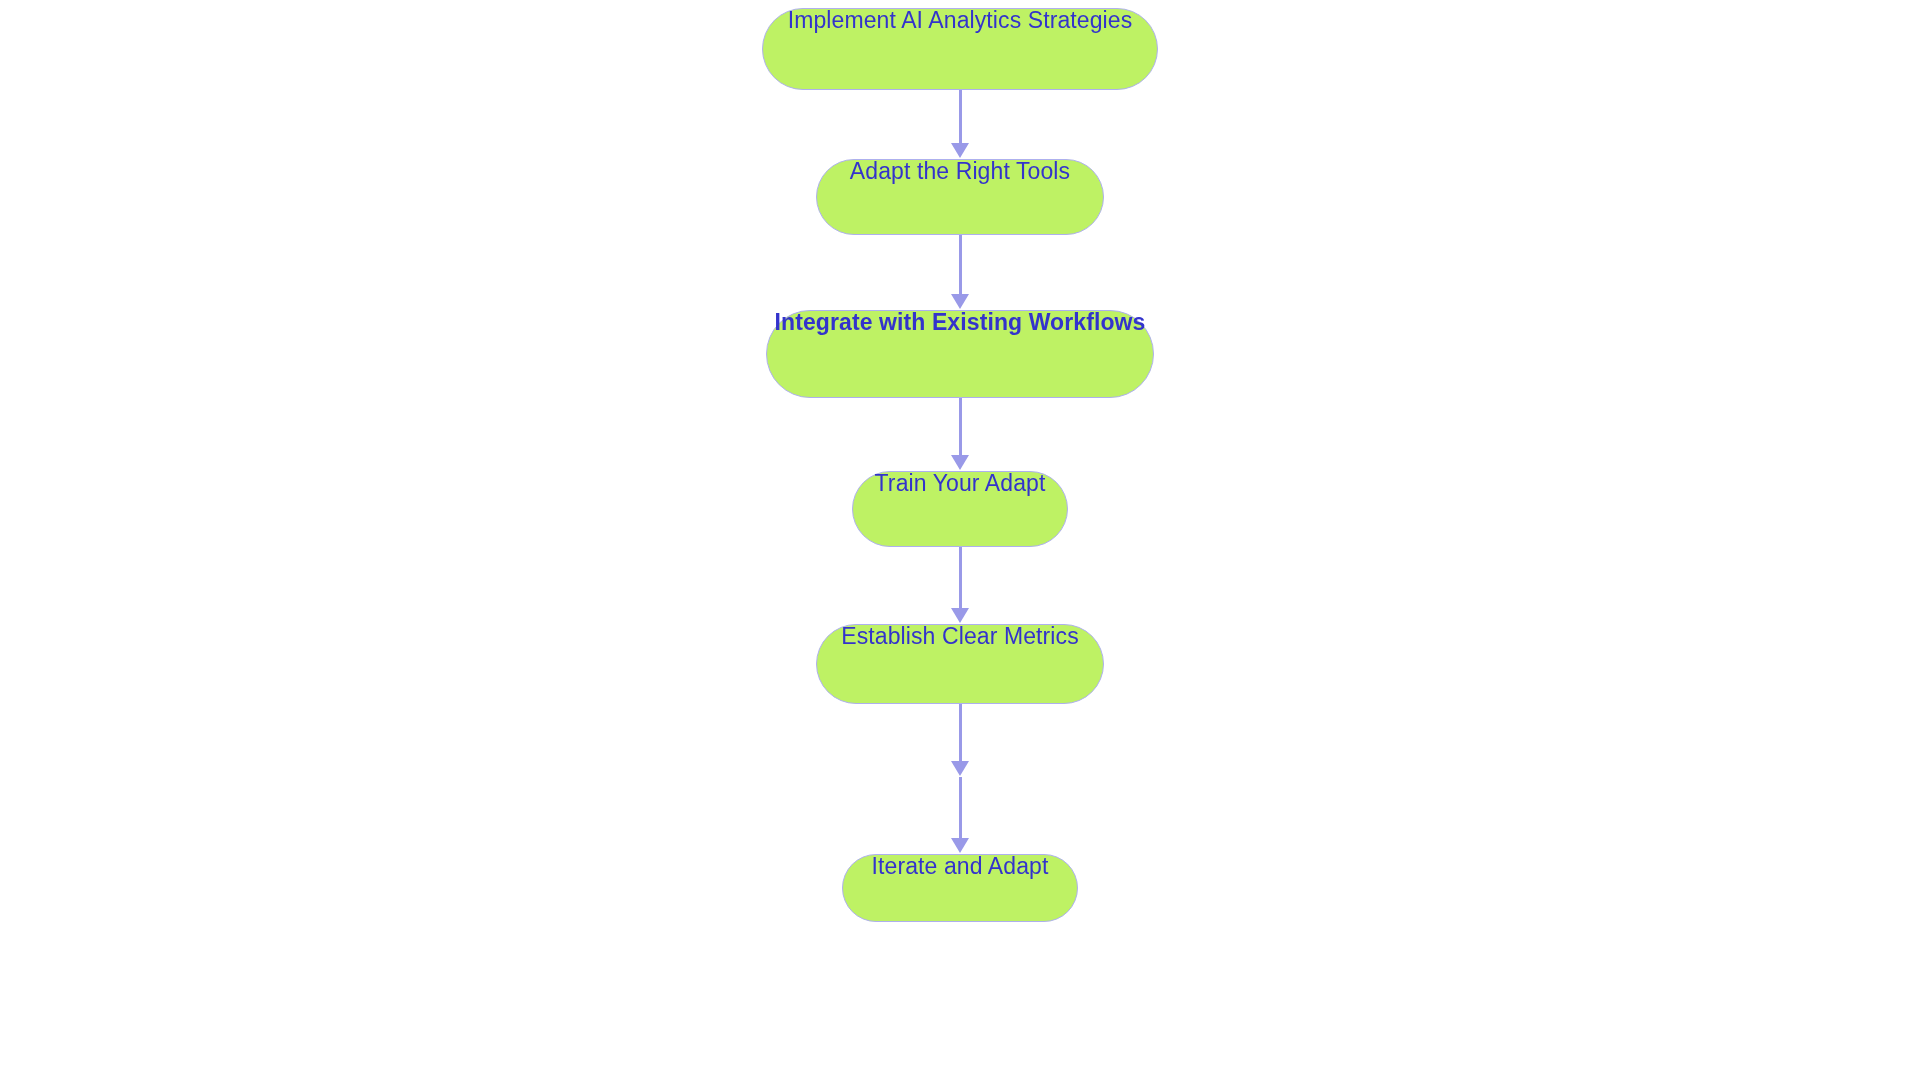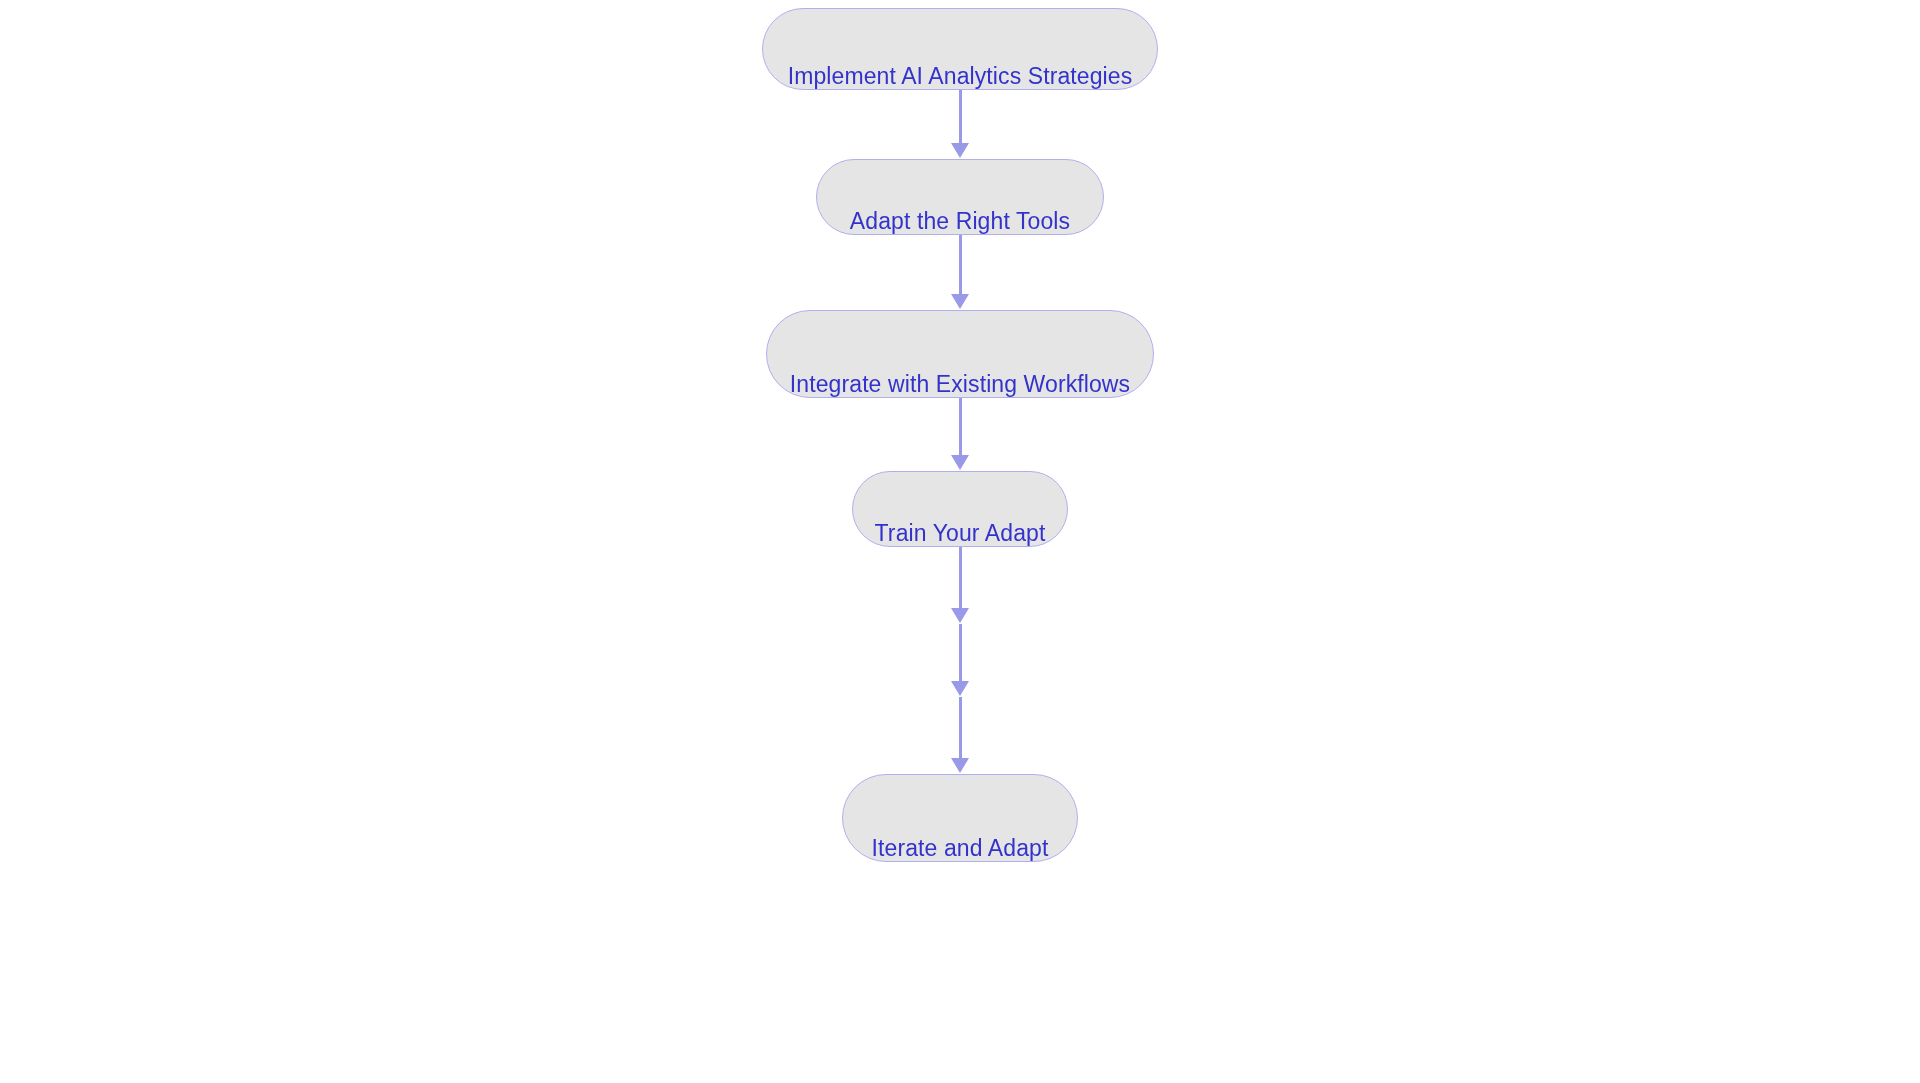--- a/index.html
+++ b/index.html
@@ -31,49 +31,49 @@
     flex-direction: column;
     align-items: center;
     justify-content: flex-start;
     padding-top: 8px;
     box-sizing: border-box;
   }
 
   .node {
     position: relative;
     display: flex;
-    align-items: flex-end;
+    align-items: flex-start;
     justify-content: center;
     box-sizing: border-box;
-    background: #e5e5e5;
+    background: #bef264;
     border: 1.4px solid #aeb0ee;
     border-radius: 999px;
     color: #3333cc;
     font-size: 23px;
     font-family: "Liberation Sans", sans-serif;
     font-weight: 400;
     letter-spacing: 0.1px;
     white-space: nowrap;
     line-height: 1;
   }
 
   .node-label {
     display: block;
     padding: 0 0 1px 0;
     color: #3333cc;
   }
 
   
   .node.n0 { width: 396px; height: 82px; }
   .node.n1 { width: 288px; height: 76px; }
-  .node.n2 { width: 388px; height: 88px; }
+  .node.n2 { width: 388px; height: 88px; font-weight: bold; }
   .node.n3 { width: 216px; height: 76px; }
   .node.n4 { width: 288px; height: 80px; }
   .node.n5 { width: 264px; height: 80px; }
-  .node.n6 { width: 236px; height: 88px; }
+  .node.n6 { width: 236px; height: 68px; }
 
   .connector {
     position: relative;
     width: 24px;
     display: flex;
     flex-direction: column;
     align-items: center;
     justify-content: flex-start;
   }
 
@@ -142,20 +142,23 @@
 
     <div class="node n3">
       <span class="node-label">Train Your Adapt</span>
     </div>
 
     <div class="connector c3">
       <span class="conn-line"></span>
       <span class="conn-head"></span>
     </div>
 
+    <div class="node n4">
+      <span class="node-label">Establish Clear Metrics</span>
+    </div>
 
     <div class="connector c4">
       <span class="conn-line"></span>
       <span class="conn-head"></span>
     </div>
 
 
     <div class="connector c5">
       <span class="conn-line"></span>
       <span class="conn-head"></span>

